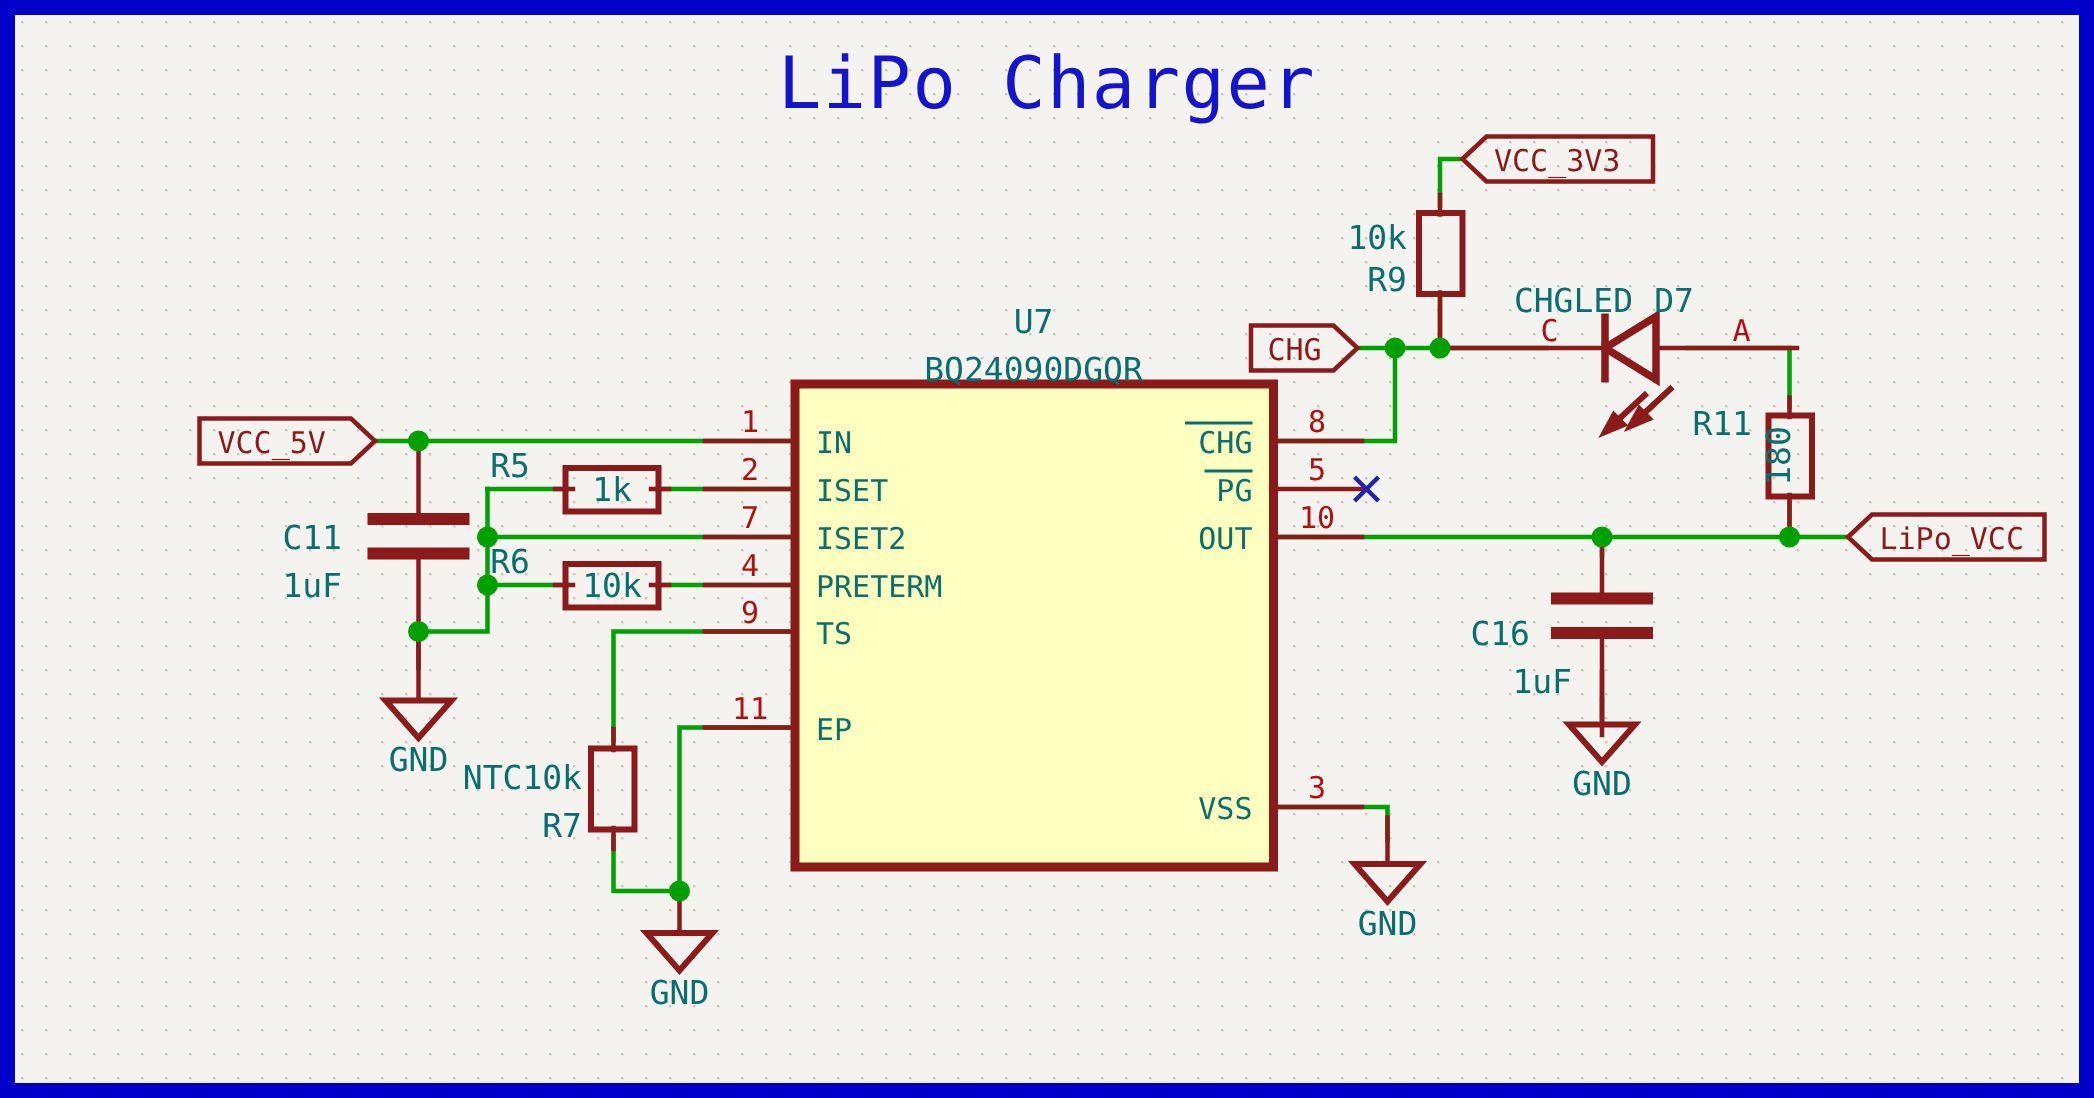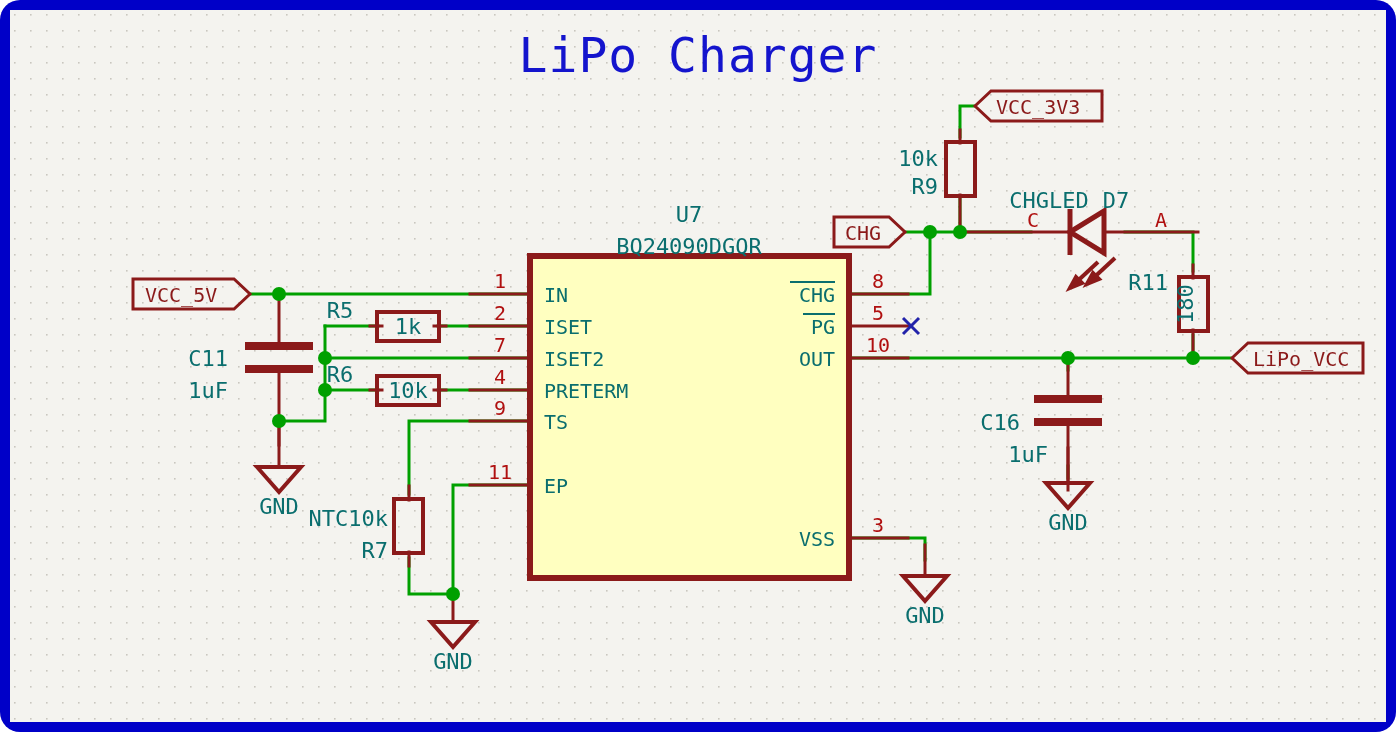--- a/index.html
+++ b/index.html
@@ -1,17 +1,17 @@
 <!DOCTYPE html>
 <html><head>
 <meta charset="utf-8">
 <style>
   html,body{margin:0;padding:0;background:#ffffff;}
   body{font-family:"DejaVu Sans Mono","Liberation Mono",monospace;}
-  #sheet{position:relative;width:1396px;height:732px;overflow:hidden;background:#f4f3ef;border-radius:20px;}
+  #sheet{position:relative;width:1396px;height:732px;overflow:hidden;background:#f4f3ef;}
   #sheet svg{display:block;}
   .lbl{font-family:"DejaVu Sans Mono","Liberation Mono",monospace;}
 </style>
 </head>
 <body>
 
 <div id="sheet">
   <svg width="1396" height="732" viewBox="0 0 1396 732" xmlns="http://www.w3.org/2000/svg">
 
     <defs>

